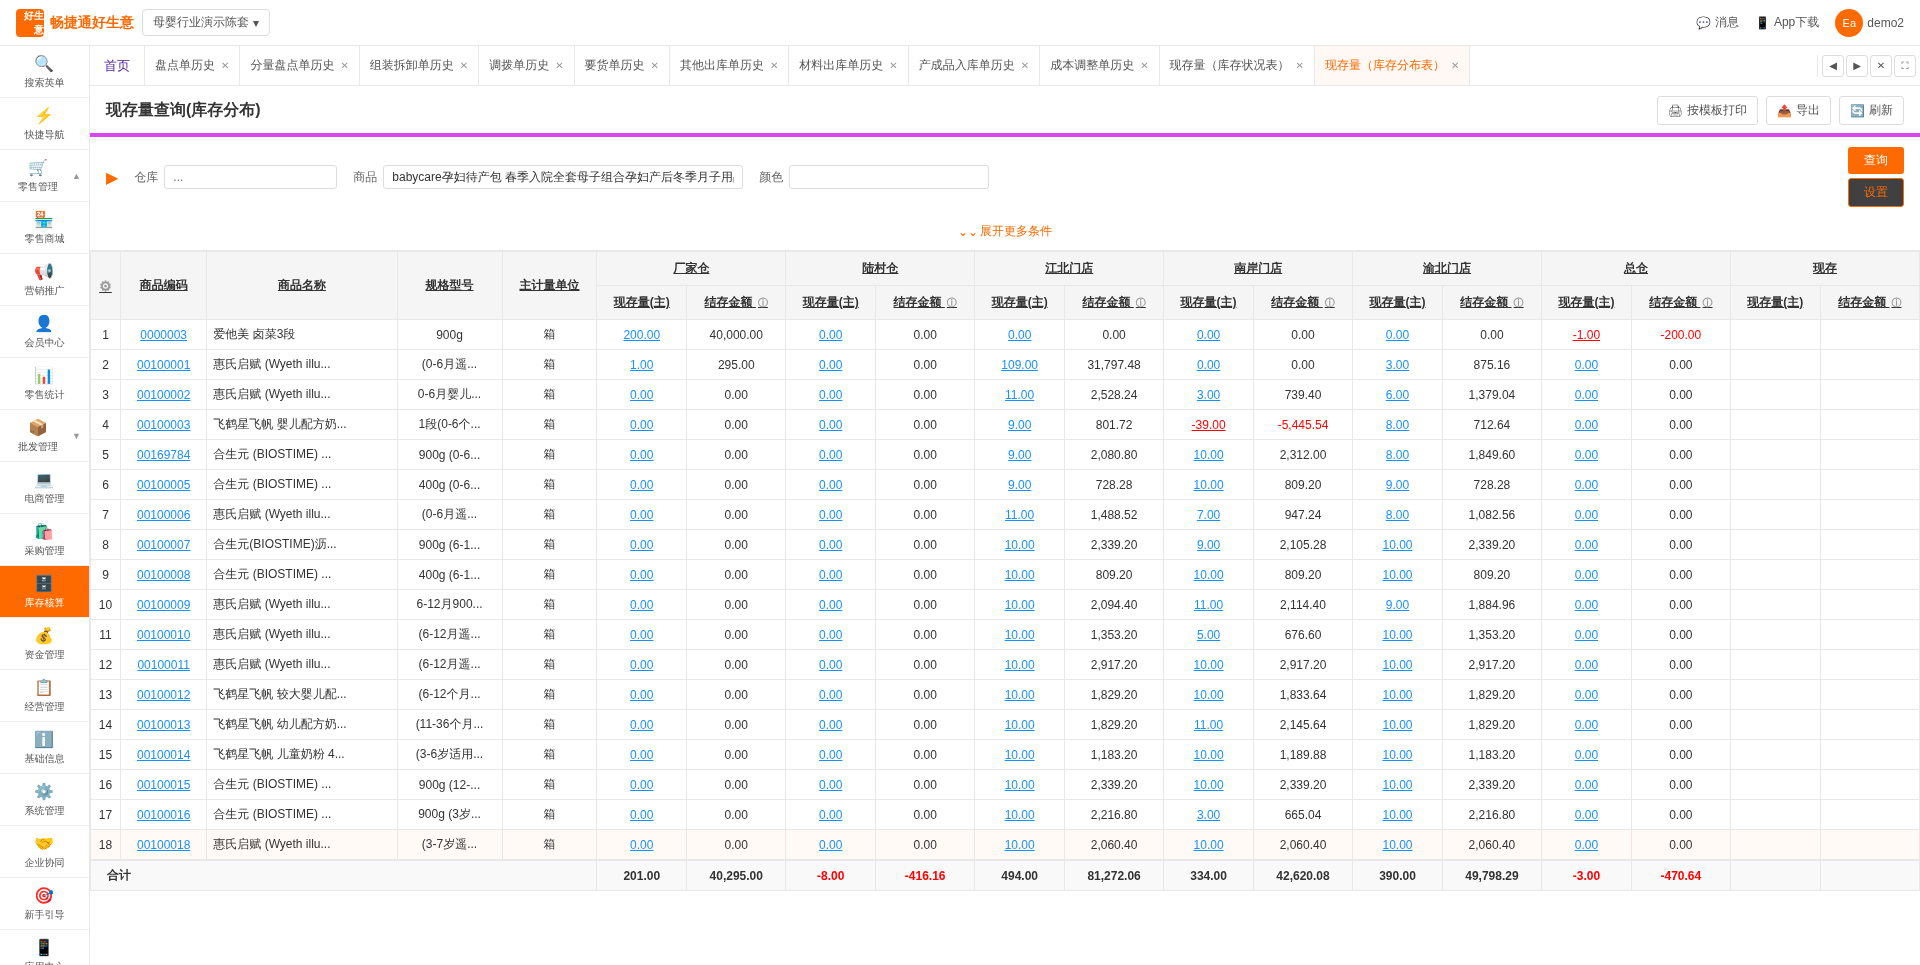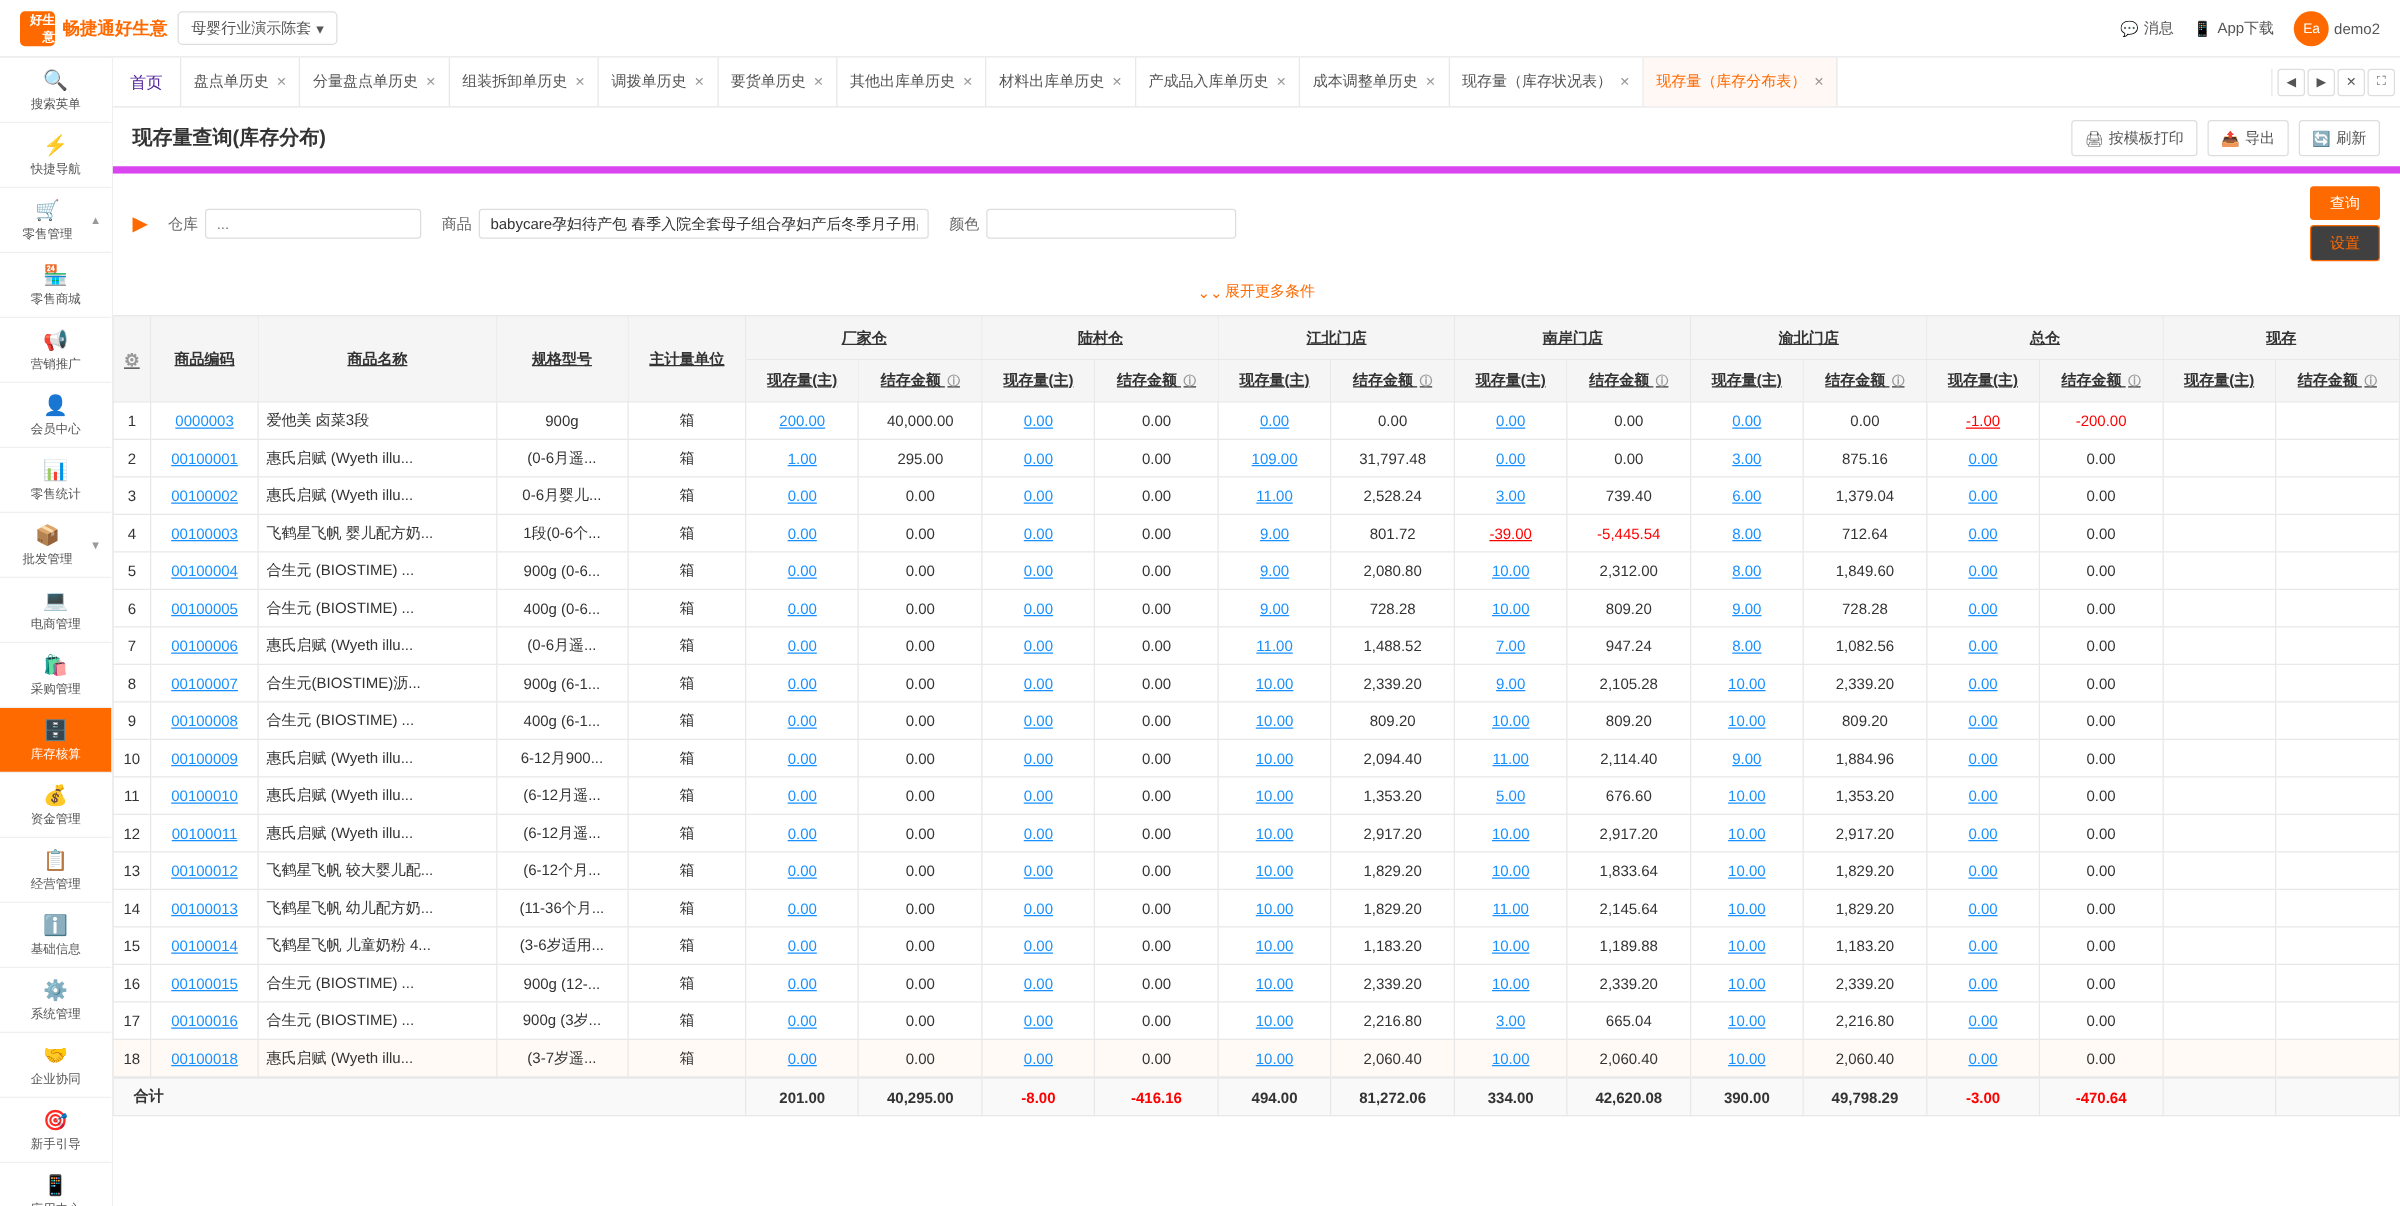--- a/index.html
+++ b/index.html
@@ -102,21 +102,21 @@
       display: flex;
       flex-direction: column;
       background: #f5f5f5;
     }
     .page-header {
       background: #fff;
       padding: 10px 16px 8px;
       display: flex;
       align-items: center;
       justify-content: space-between;
-      border-bottom: 6px solid #d946ef;
+      border-bottom: 4px solid #d946ef;
     }
     .page-title { font-size: 16px; font-weight: 600; color: #333; }
     .header-actions { display: flex; align-items: center; gap: 8px; }
     .btn-action { display: flex; align-items: center; gap: 4px; padding: 5px 10px; border: 1px solid #ddd; border-radius: 3px; cursor: pointer; font-size: 12px; color: #555; background: #fff; }
 
     
     .search-bar {
       background: #fff;
       padding: 10px 16px;
       border-bottom: 1px solid #e8e8e8;
@@ -514,21 +514,21 @@
     <td class="td-red">-5,445.54</td>
     <td><span class="td-link">8.00</span></td>
     <td>712.64</td>
     <td class=""><span class="td-link ">0.00</span></td>
     <td class="">0.00</td>
     <td></td>
     <td></td>
   </tr>
           <tr>
     <td>5</td>
-    <td><span class="td-link">00100004</span></td>
+    <td><span class="td-link">00169784</span></td>
     <td class="td-left">合生元 (BIOSTIME) ...</td>
     <td>900g (0-6...</td>
     <td>箱</td>
     <td><span class="td-link">0.00</span></td>
     <td>0.00</td>
     <td><span class="td-link">0.00</span></td>
     <td>0.00</td>
     <td><span class="td-link">9.00</span></td>
     <td>2,080.80</td>
     <td class=""><span class="td-link ">10.00</span></td>

